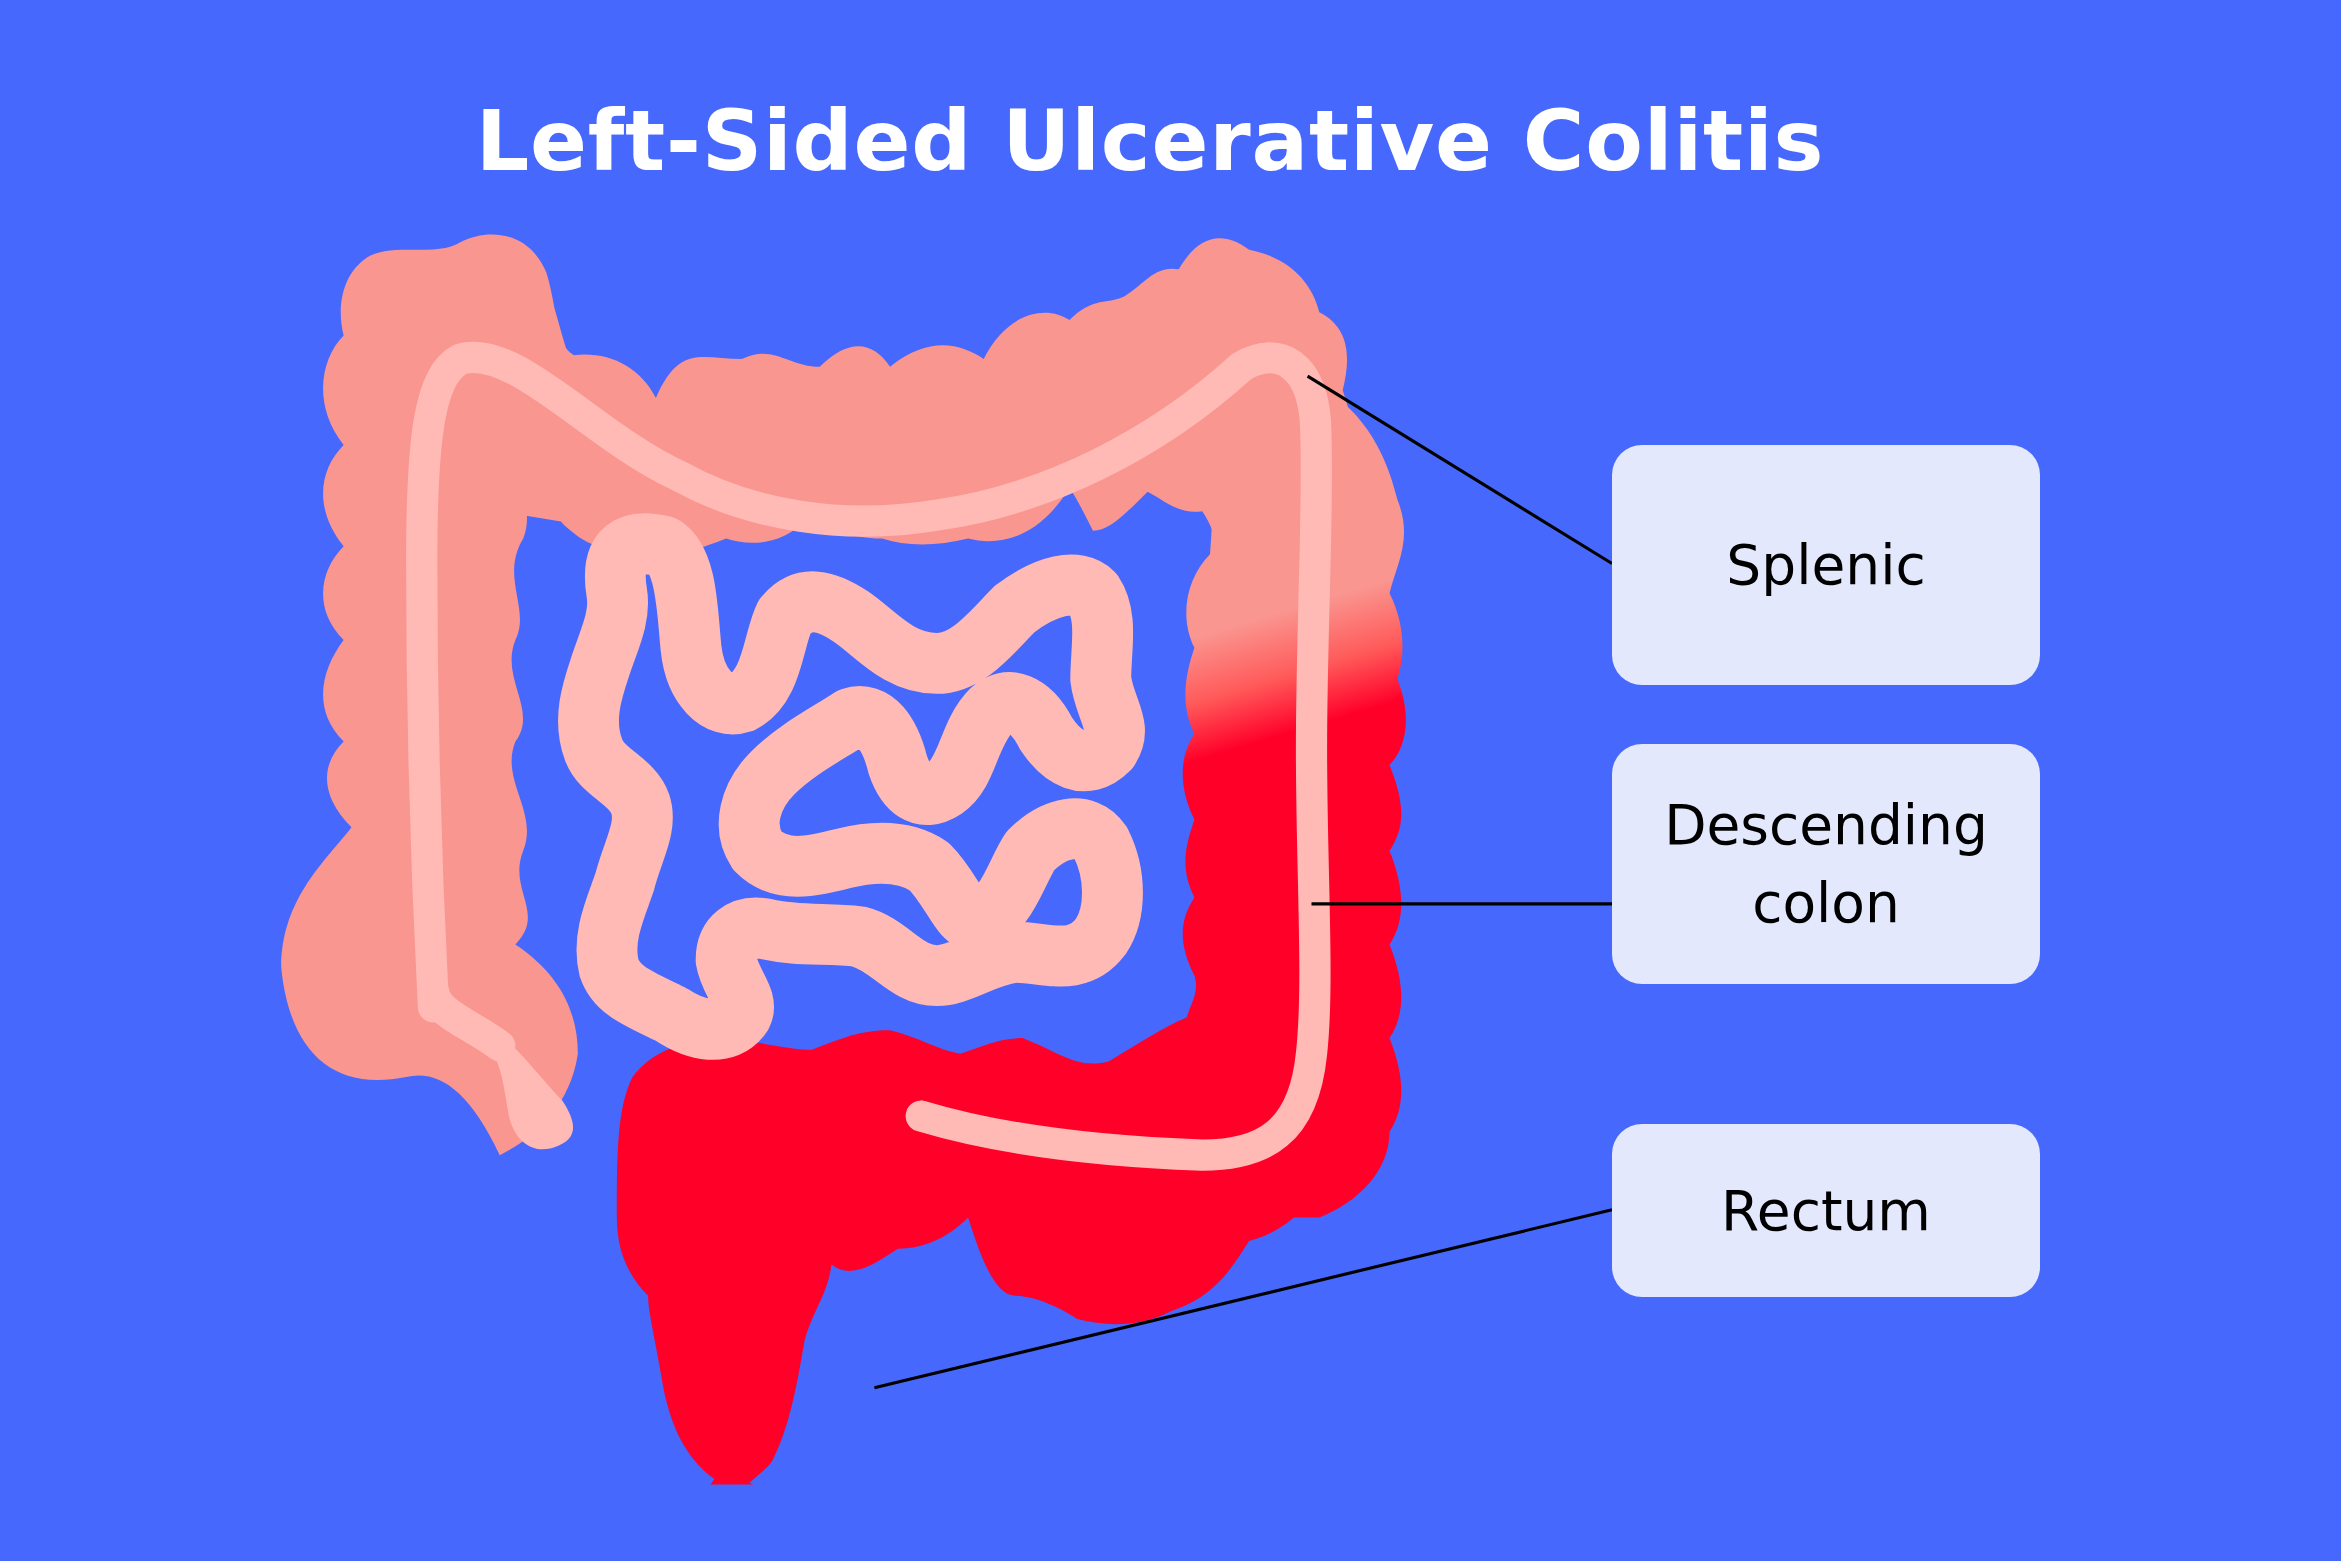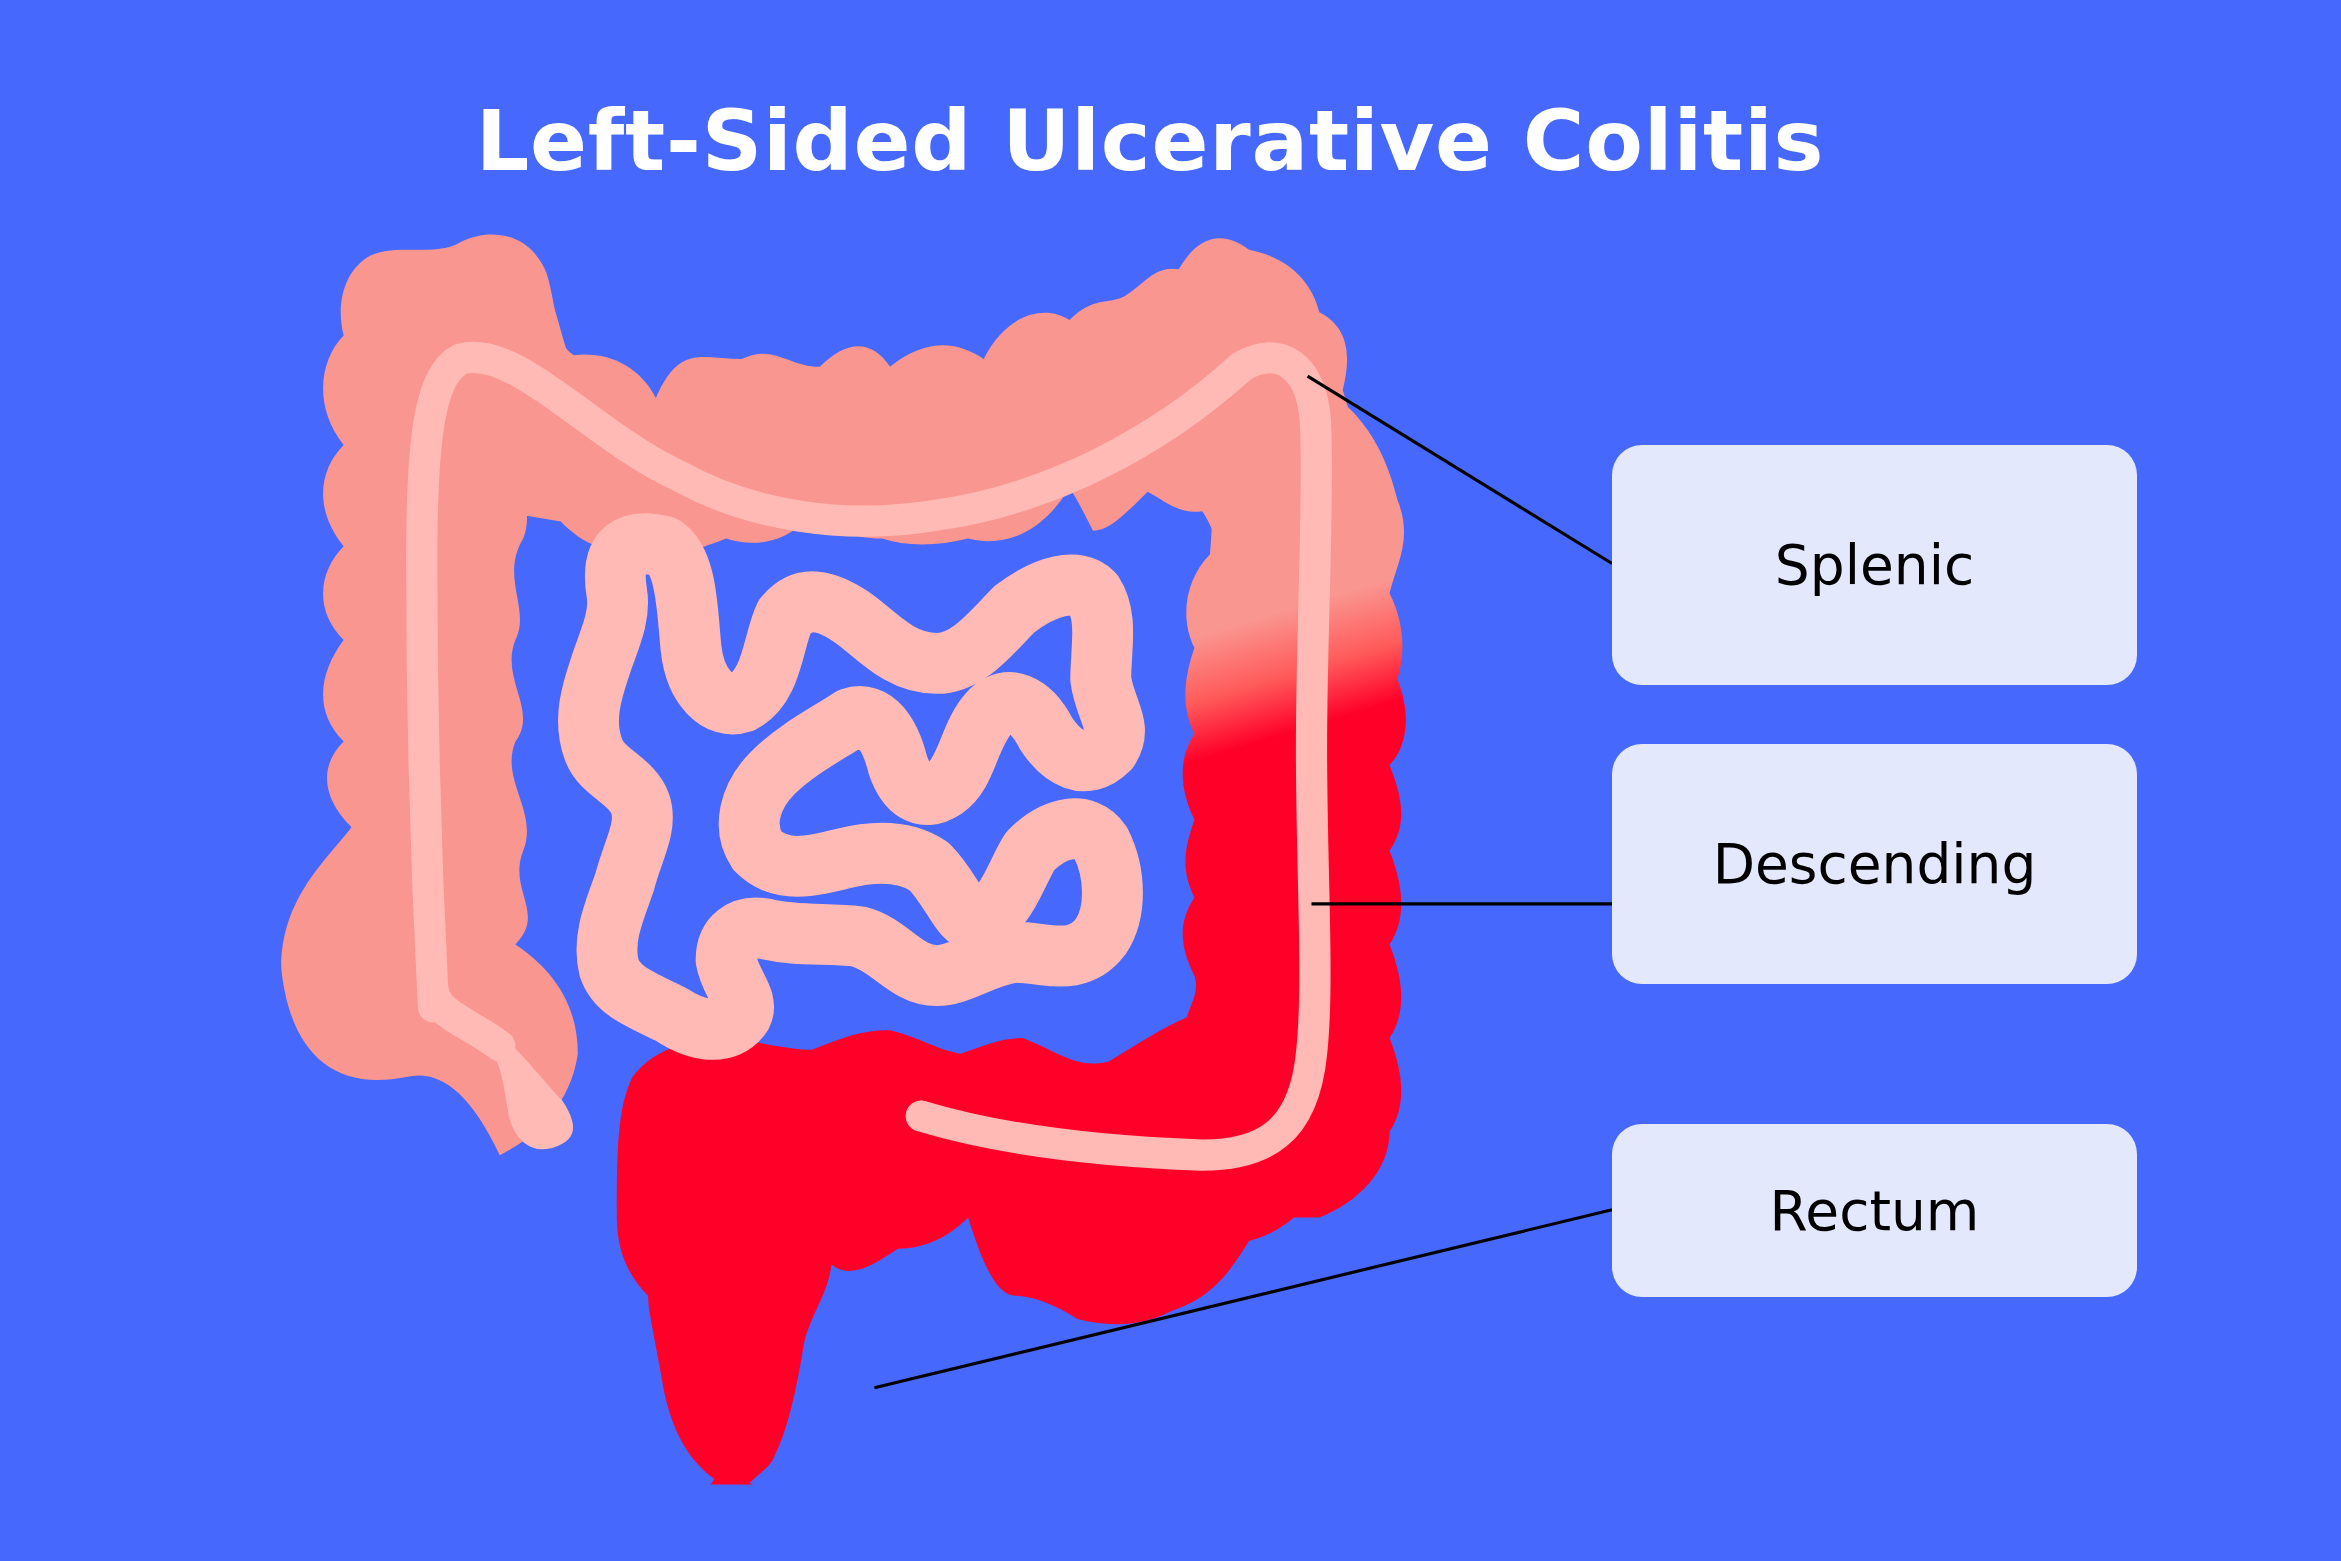--- a/index.html
+++ b/index.html
@@ -10,21 +10,21 @@
     position: relative;
   }
   #title {
     position: absolute; left: 0; top: 92px; width: 2300px;
     text-align: center; color: #ffffff;
     font-family: "DejaVu Sans", sans-serif;
     font-weight: bold; font-size: 84px; letter-spacing: 0.8px;
   }
   svg#art { position: absolute; left: 0; top: 0; }
   .label-box {
-    position: absolute; left: 1612px; width: 525px;
+    position: absolute; left: 1612px; width: 428px;
     background: #E3E8FC; border-radius: 30px;
     display: flex; align-items: center; justify-content: center;
     text-align: center; color: #000;
     font-family: "DejaVu Sans", sans-serif; font-size: 55px; line-height: 78px;
   }
   .label-box span { display: block; }
 </style>
 </head>
 <body>
 
@@ -138,20 +138,21 @@
 
 <div class="label-box" style="top:445px;height:240px;">
   <div>
     <span>Splenic</span>
   </div>
 </div>
 
 <div class="label-box" style="top:744px;height:240px;">
   <div>
     <span>Descending</span>
+    <span>colon</span>
   </div>
 </div>
 
 <div class="label-box" style="top:1124px;height:173px;">
   <div>
     <span>Rectum</span>
   </div>
 </div>
 
 

